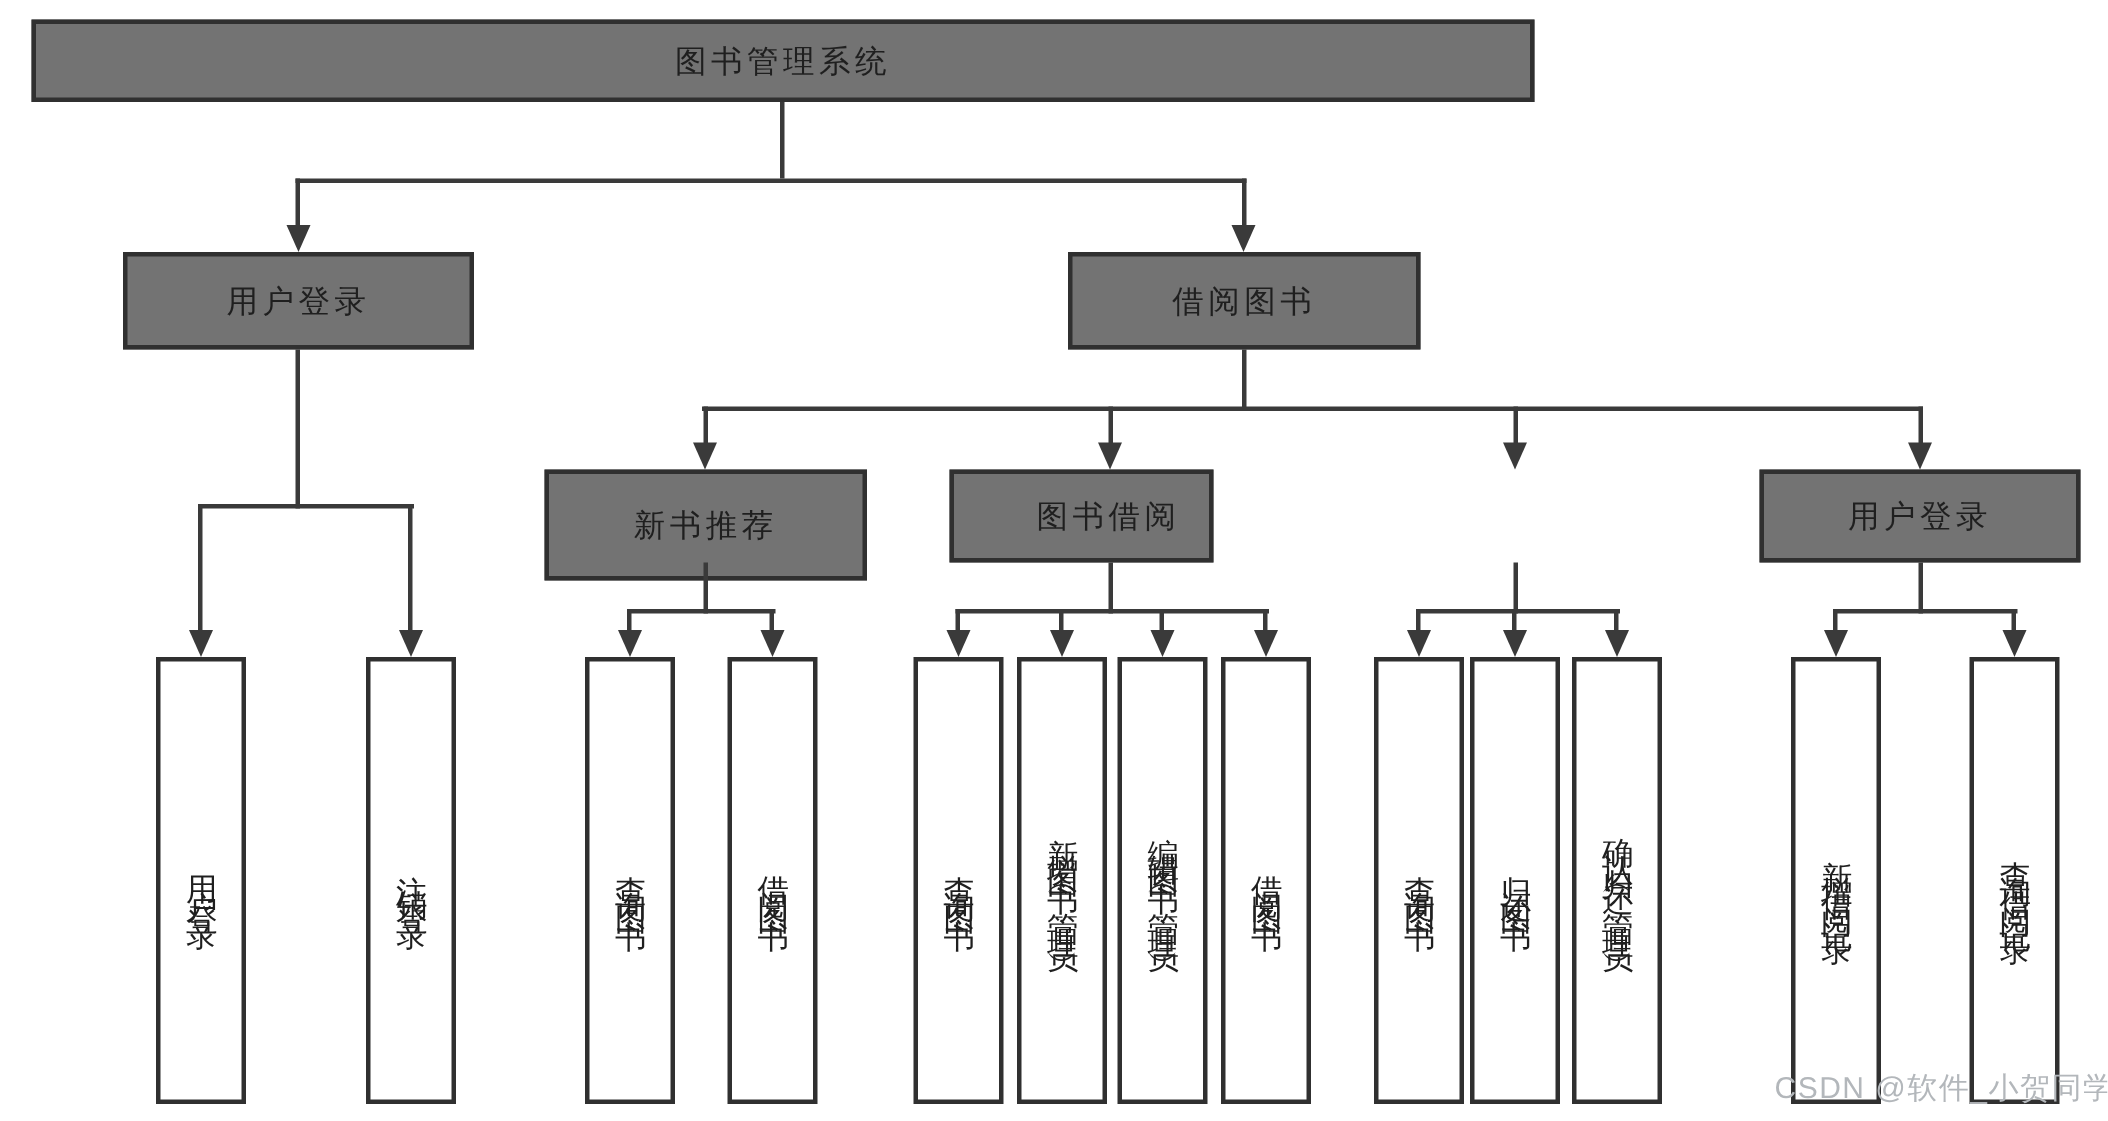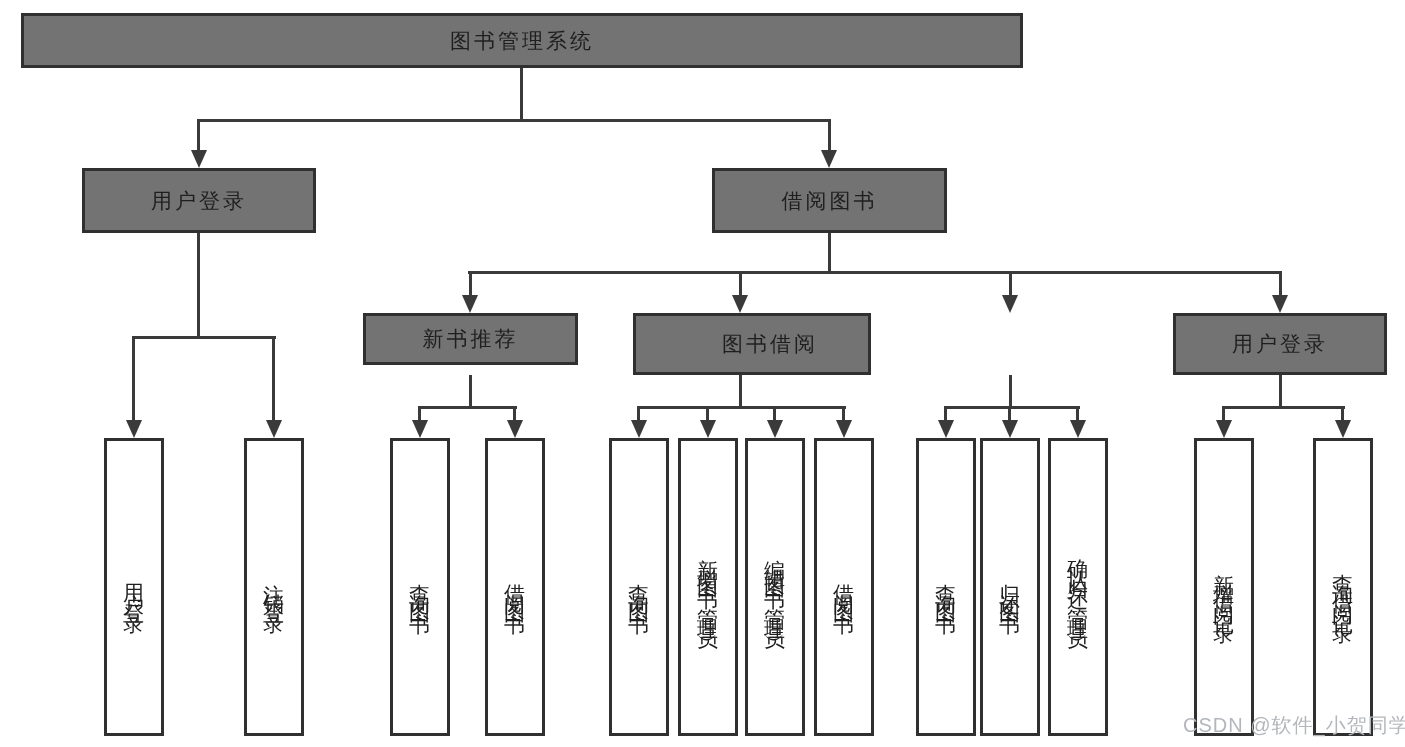--- a/index.html
+++ b/index.html
@@ -71,25 +71,25 @@
   </div>
 
   <div class="box" style="left:82px;top:168px;width:234px;height:65px;">
     <span>用户登录</span>
   </div>
 
   <div class="box" style="left:712px;top:168px;width:235px;height:65px;">
     <span>借阅图书</span>
   </div>
 
-  <div class="box" style="left:363px;top:313px;width:215px;height:52px;text-align:right;">
+  <div class="box" style="left:363px;top:313px;width:215px;height:74px;text-align:right;">
     <span>新书推荐</span>
   </div>
 
-  <div class="box" style="left:633px;top:313px;width:238px;height:62px;padding-left:36px;">
+  <div class="box" style="left:633px;top:313px;width:176px;height:62px;padding-left:36px;">
     <span>图书借阅</span>
   </div>
 
 
   <div class="box" style="left:1173px;top:313px;width:214px;height:62px;">
     <span>用户登录</span>
   </div>
 
   <div class="leaf" style="left:104px;">
     <span>用户登录</span>

